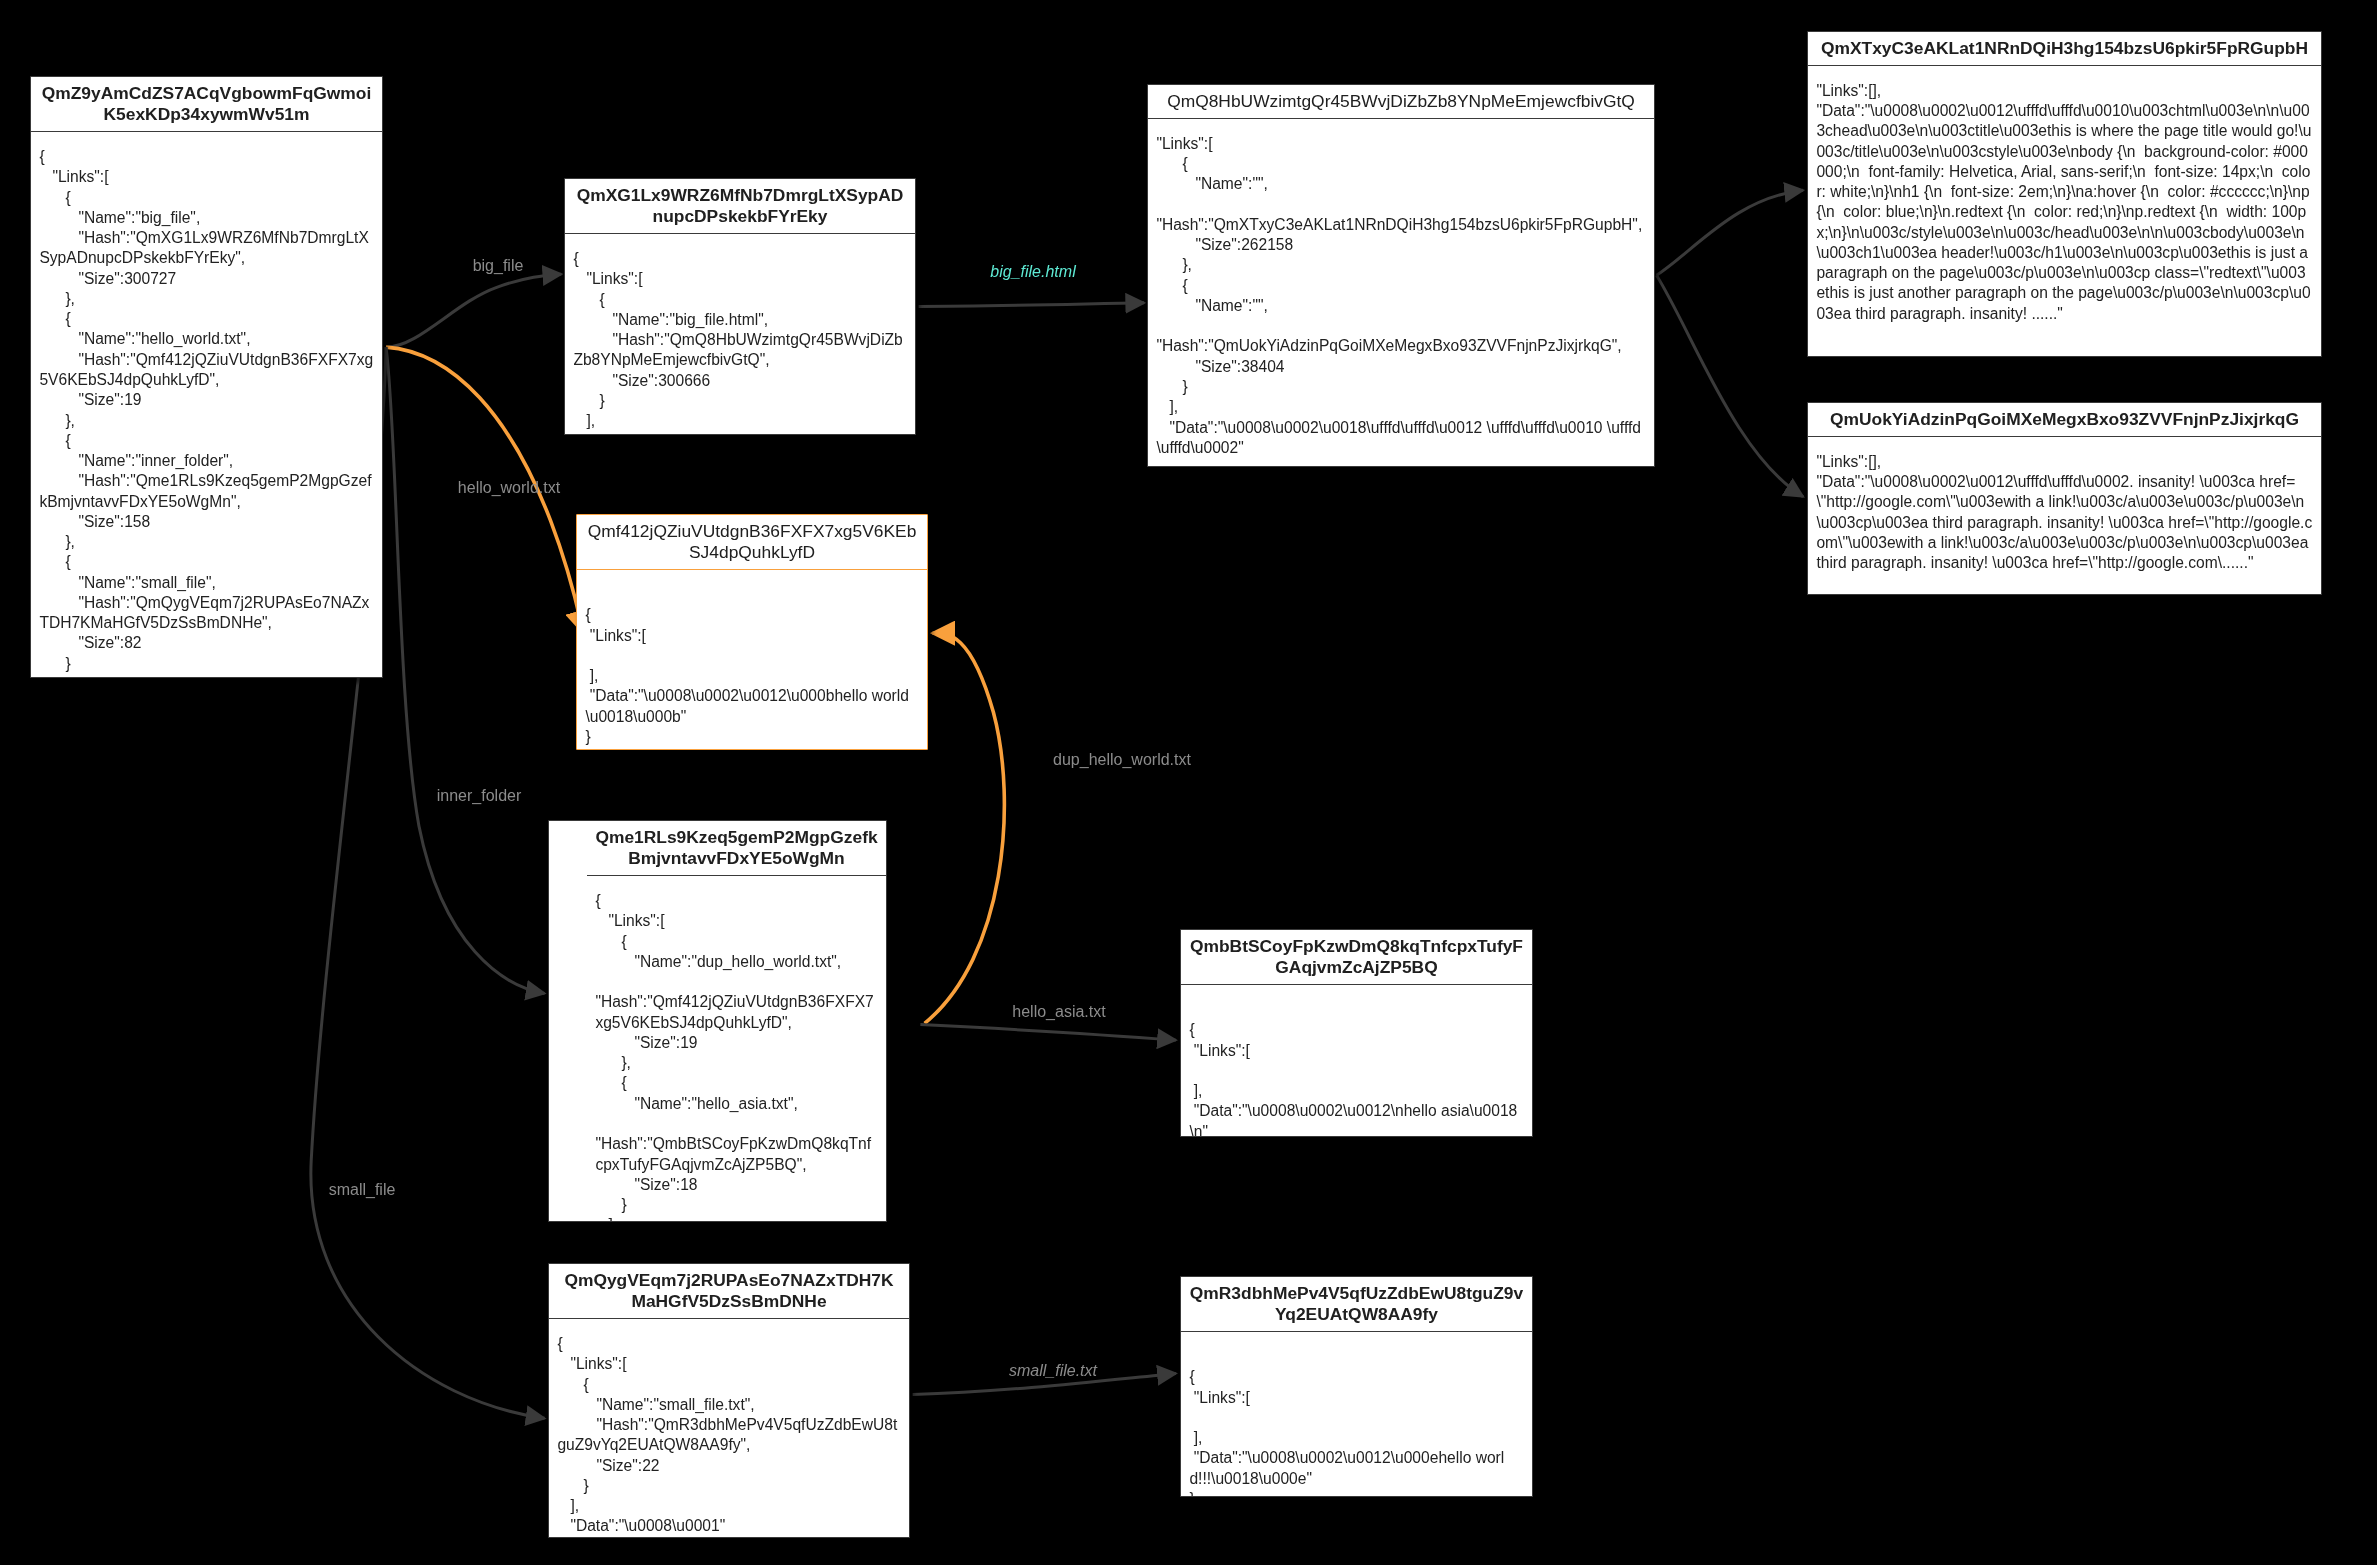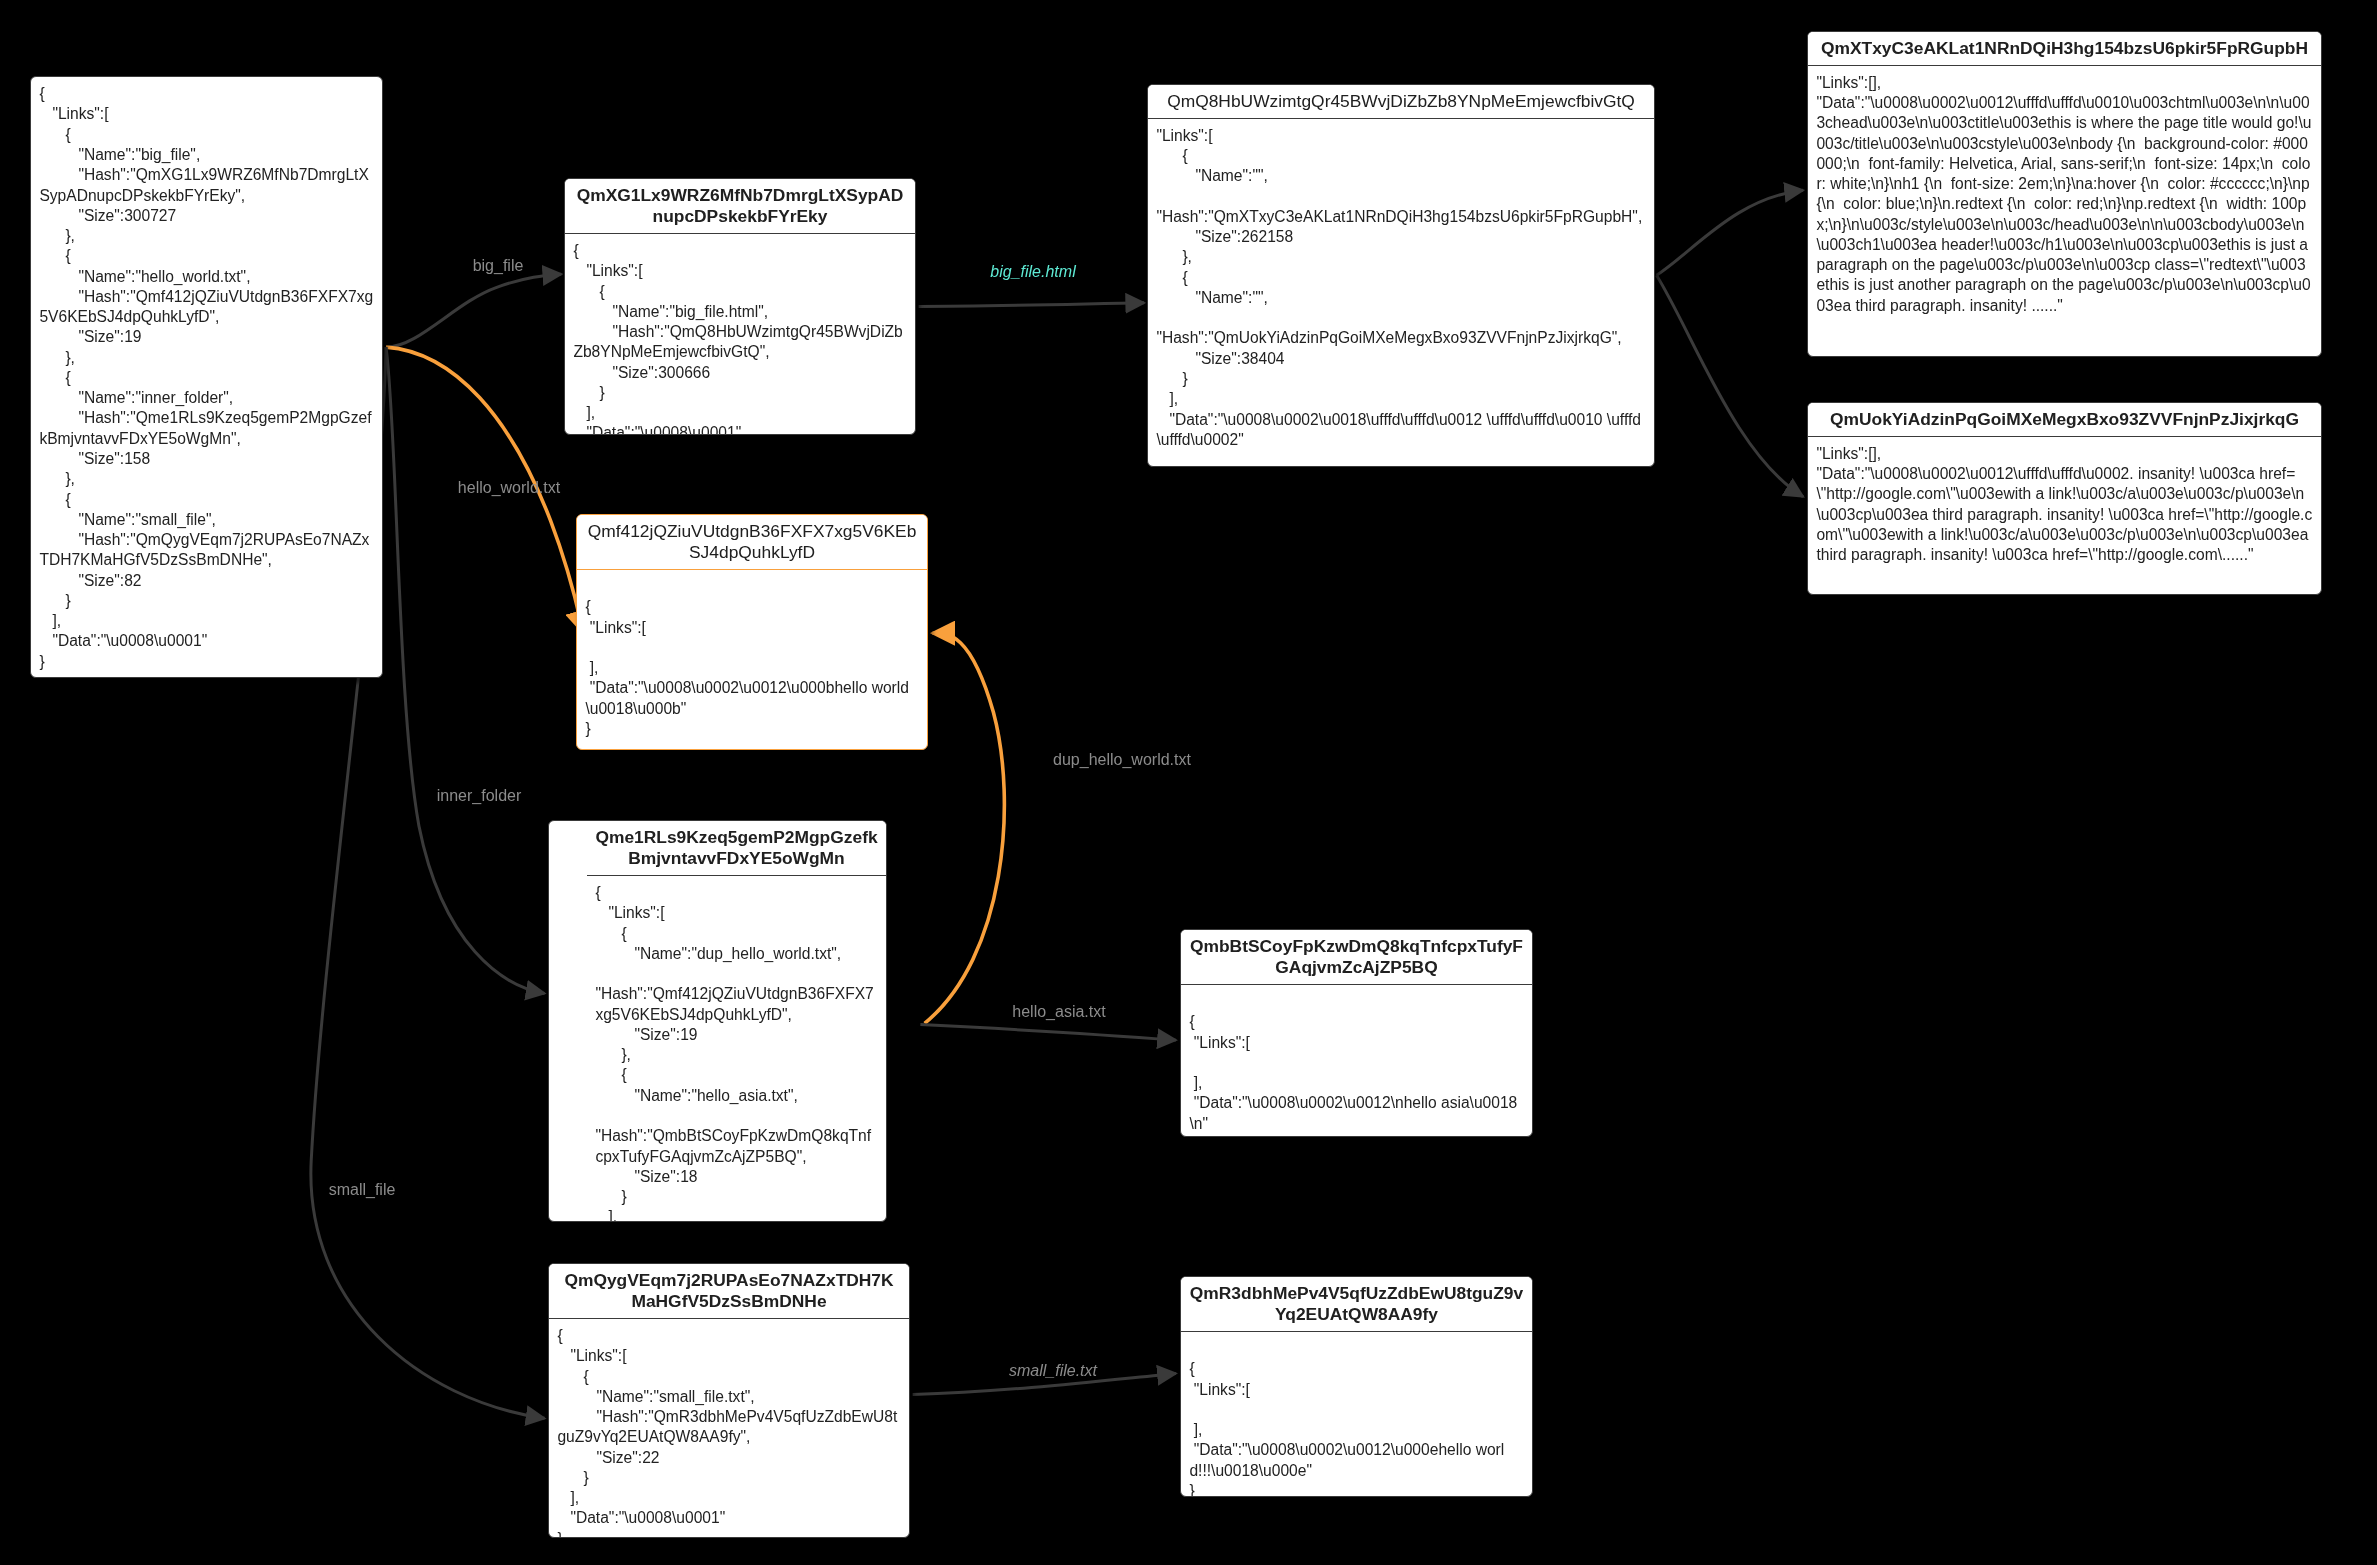--- a/index.html
+++ b/index.html
@@ -21,25 +21,26 @@
     left: 0; top: 0;
     width: 2377px;
     height: 1565px;
     pointer-events: none;
   }
   .node {
     position: absolute;
     box-sizing: border-box;
     background: #ffffff;
     border: 1.8px solid #3a3a3a;
-    border-radius: 6px;
+    border-radius: 1px;
     box-shadow: 3.6px 4.2px 5.4px rgba(0,0,0,0.55);
     overflow: hidden;
     display: flex;
     flex-direction: column;
+    gap: 8px;
   }
   .node.highlight {
     border-color: #f9a03c;
   }
   .node-header {
     box-sizing: border-box;
     padding: 6px 8.4px 5.4px 8.4px;
     text-align: center;
     font-size: 17.4px;
     line-height: 1.22;
@@ -98,20 +99,21 @@
         <path d="M 1535 512 C 1650 512 1800 508 1912 506" fill="none" stroke="#3a3a3a" stroke-width="5" marker-end="url(#arrow-dark)"></path>
         <path d="M 2768 460 C 2830 420 2900 330 3013 318" fill="none" stroke="#3a3a3a" stroke-width="5" marker-end="url(#arrow-dark)"></path>
         <path d="M 2768 460 C 2830 560 2900 760 3013 830" fill="none" stroke="#3a3a3a" stroke-width="5" marker-end="url(#arrow-dark)"></path>
         <path d="M 1545 1710 C 1680 1600 1700 1340 1660 1190 C 1620 1050 1580 1058 1558 1058" fill="none" stroke="#f9a03c" stroke-width="6" marker-end="url(#arrow-orange)"></path>
         <path d="M 1538 1712 C 1700 1720 1860 1730 1965 1738" fill="none" stroke="#3a3a3a" stroke-width="5" marker-end="url(#arrow-dark)"></path>
         <path d="M 1525 2330 C 1700 2325 1860 2305 1965 2295" fill="none" stroke="#3a3a3a" stroke-width="5" marker-end="url(#arrow-dark)"></path>
       </g>
   </svg>
   <div id="node-layer">
       <div class="node" style="left: 30px; top: 76px; width: 353px; height: 602px;">
+        <div class="node-header">QmZ9yAmCdZS7ACqVgbowmFqGwmoiK5exKDp34xywmWv51m</div>
         <div class="node-body">{
    "Links":[
       {
          "Name":"big_file",
          "Hash":"QmXG1Lx9WRZ6MfNb7DmrgLtXSypADnupcDPskekbFYrEky",
          "Size":300727
       },
       {
          "Name":"hello_world.txt",
          "Hash":"Qmf412jQZiuVUtdgnB36FXFX7xg5V6KEbSJ4dpQuhkLyfD",

